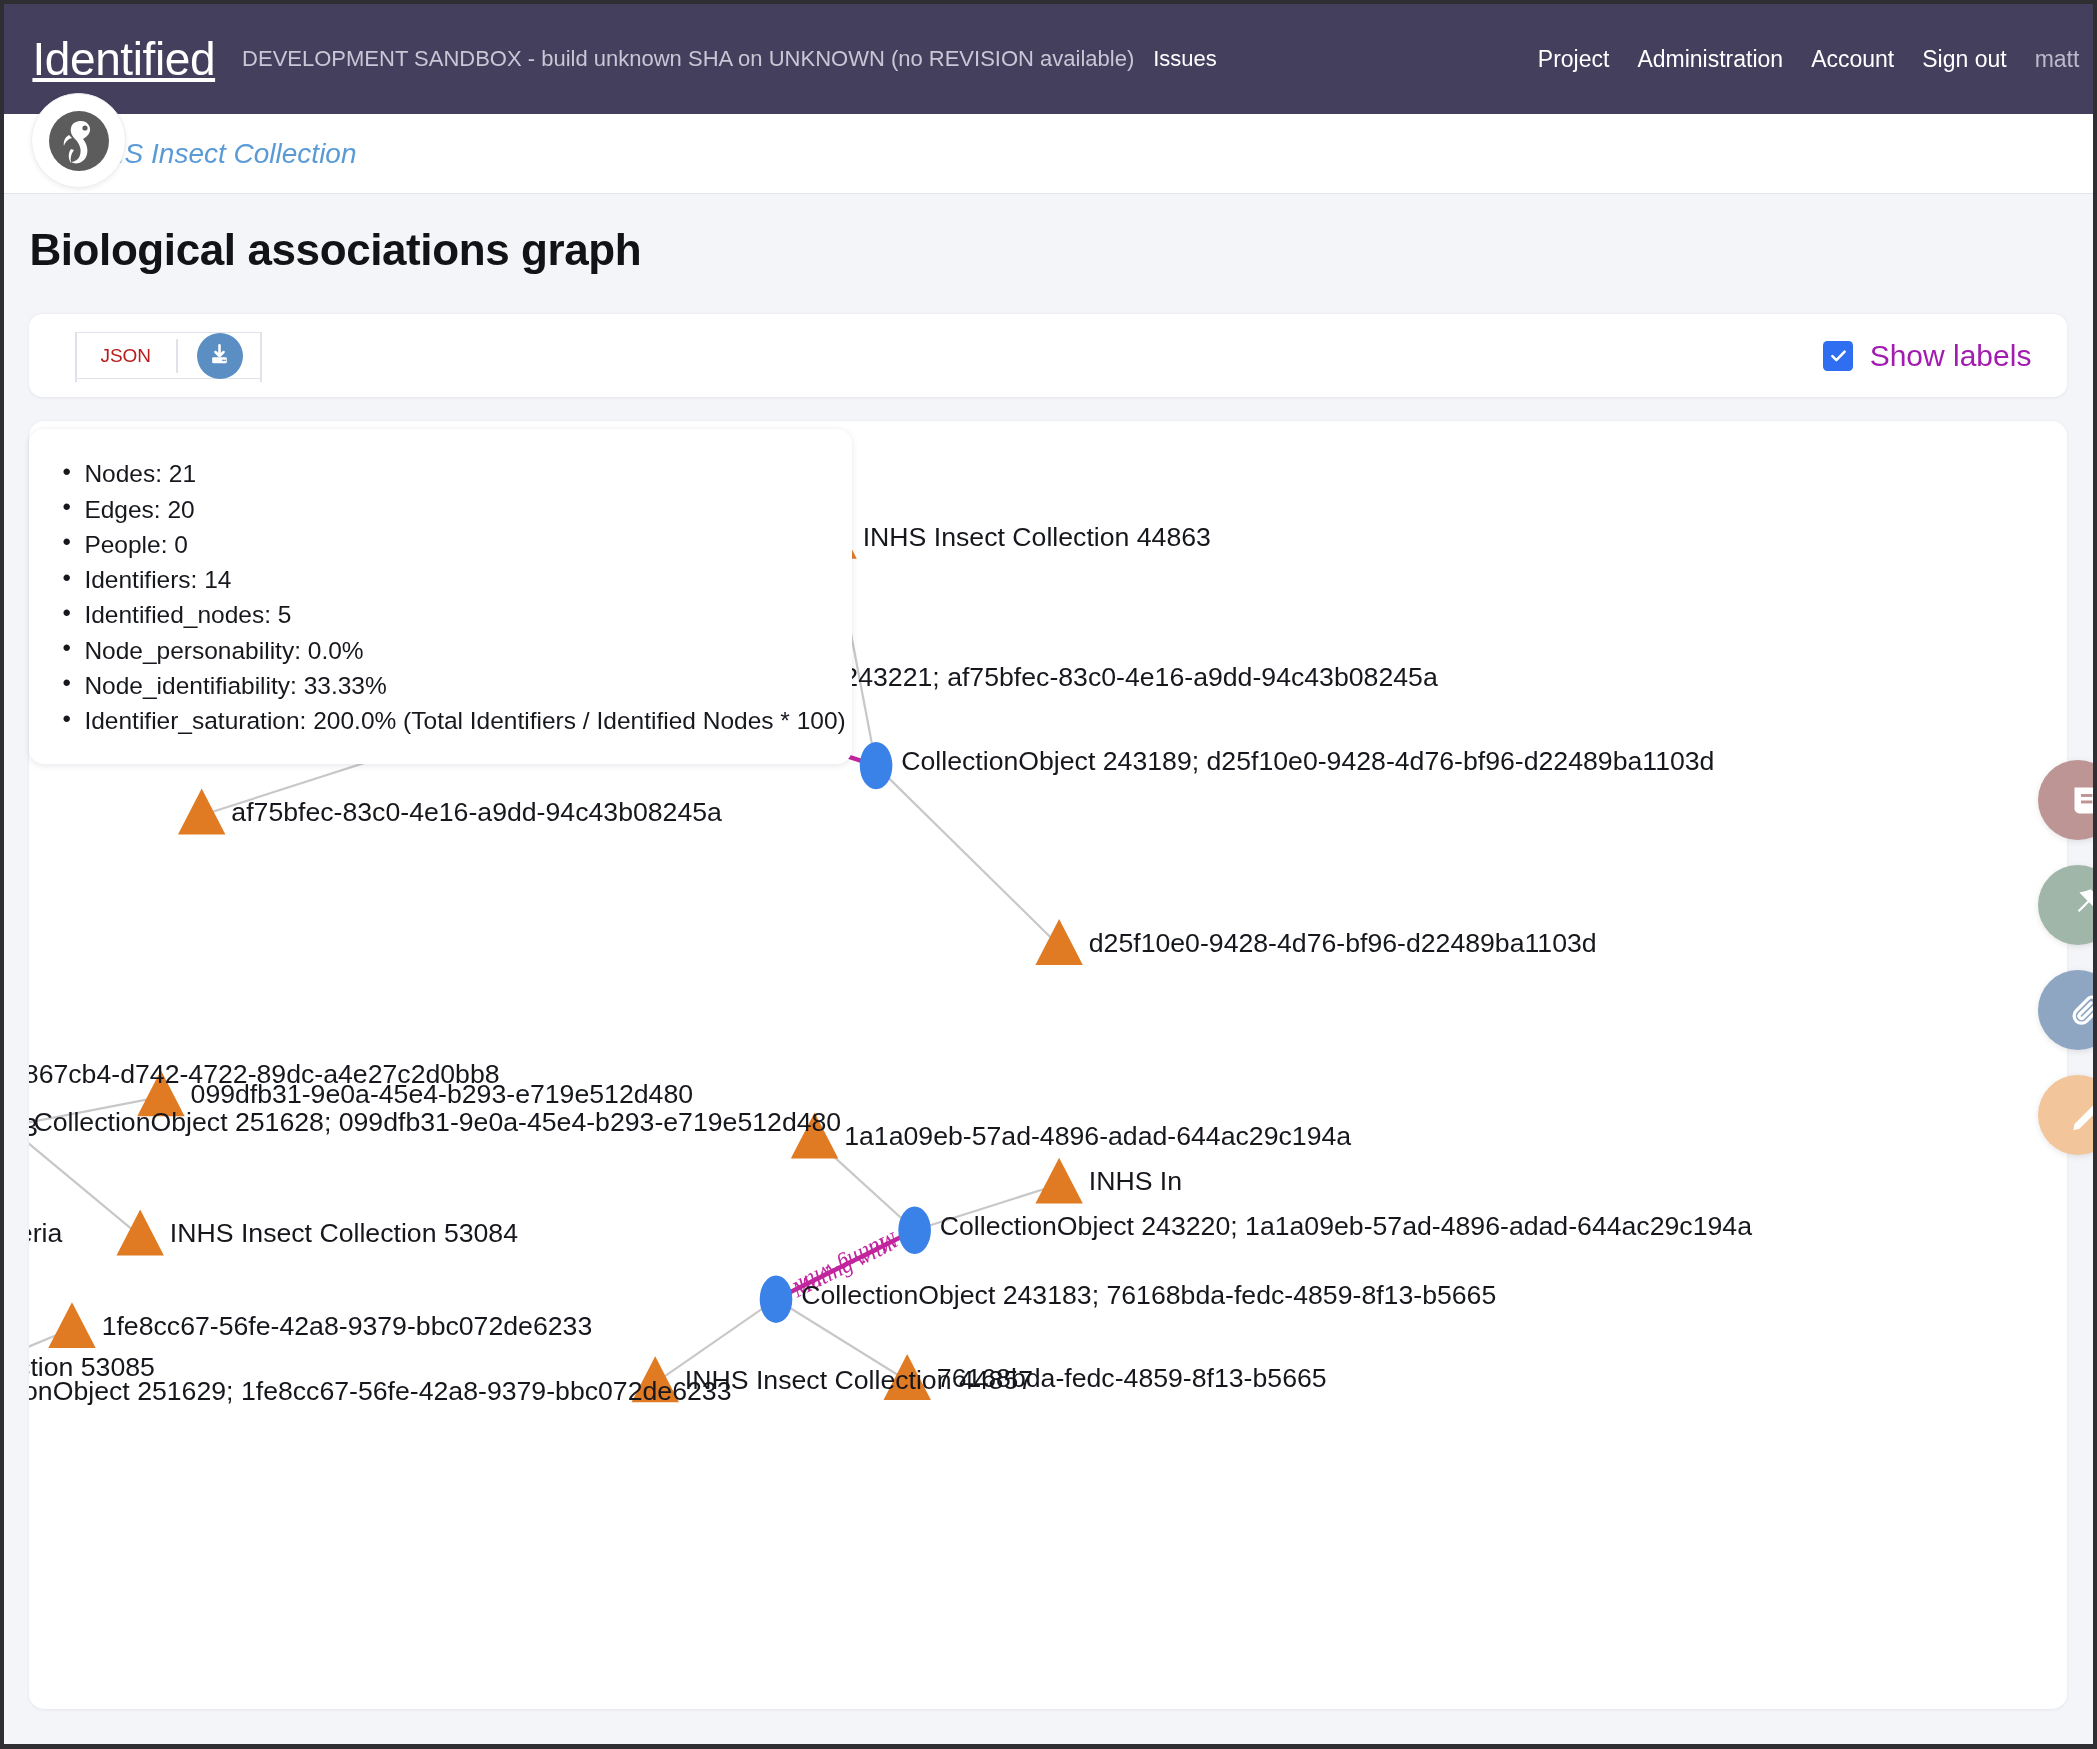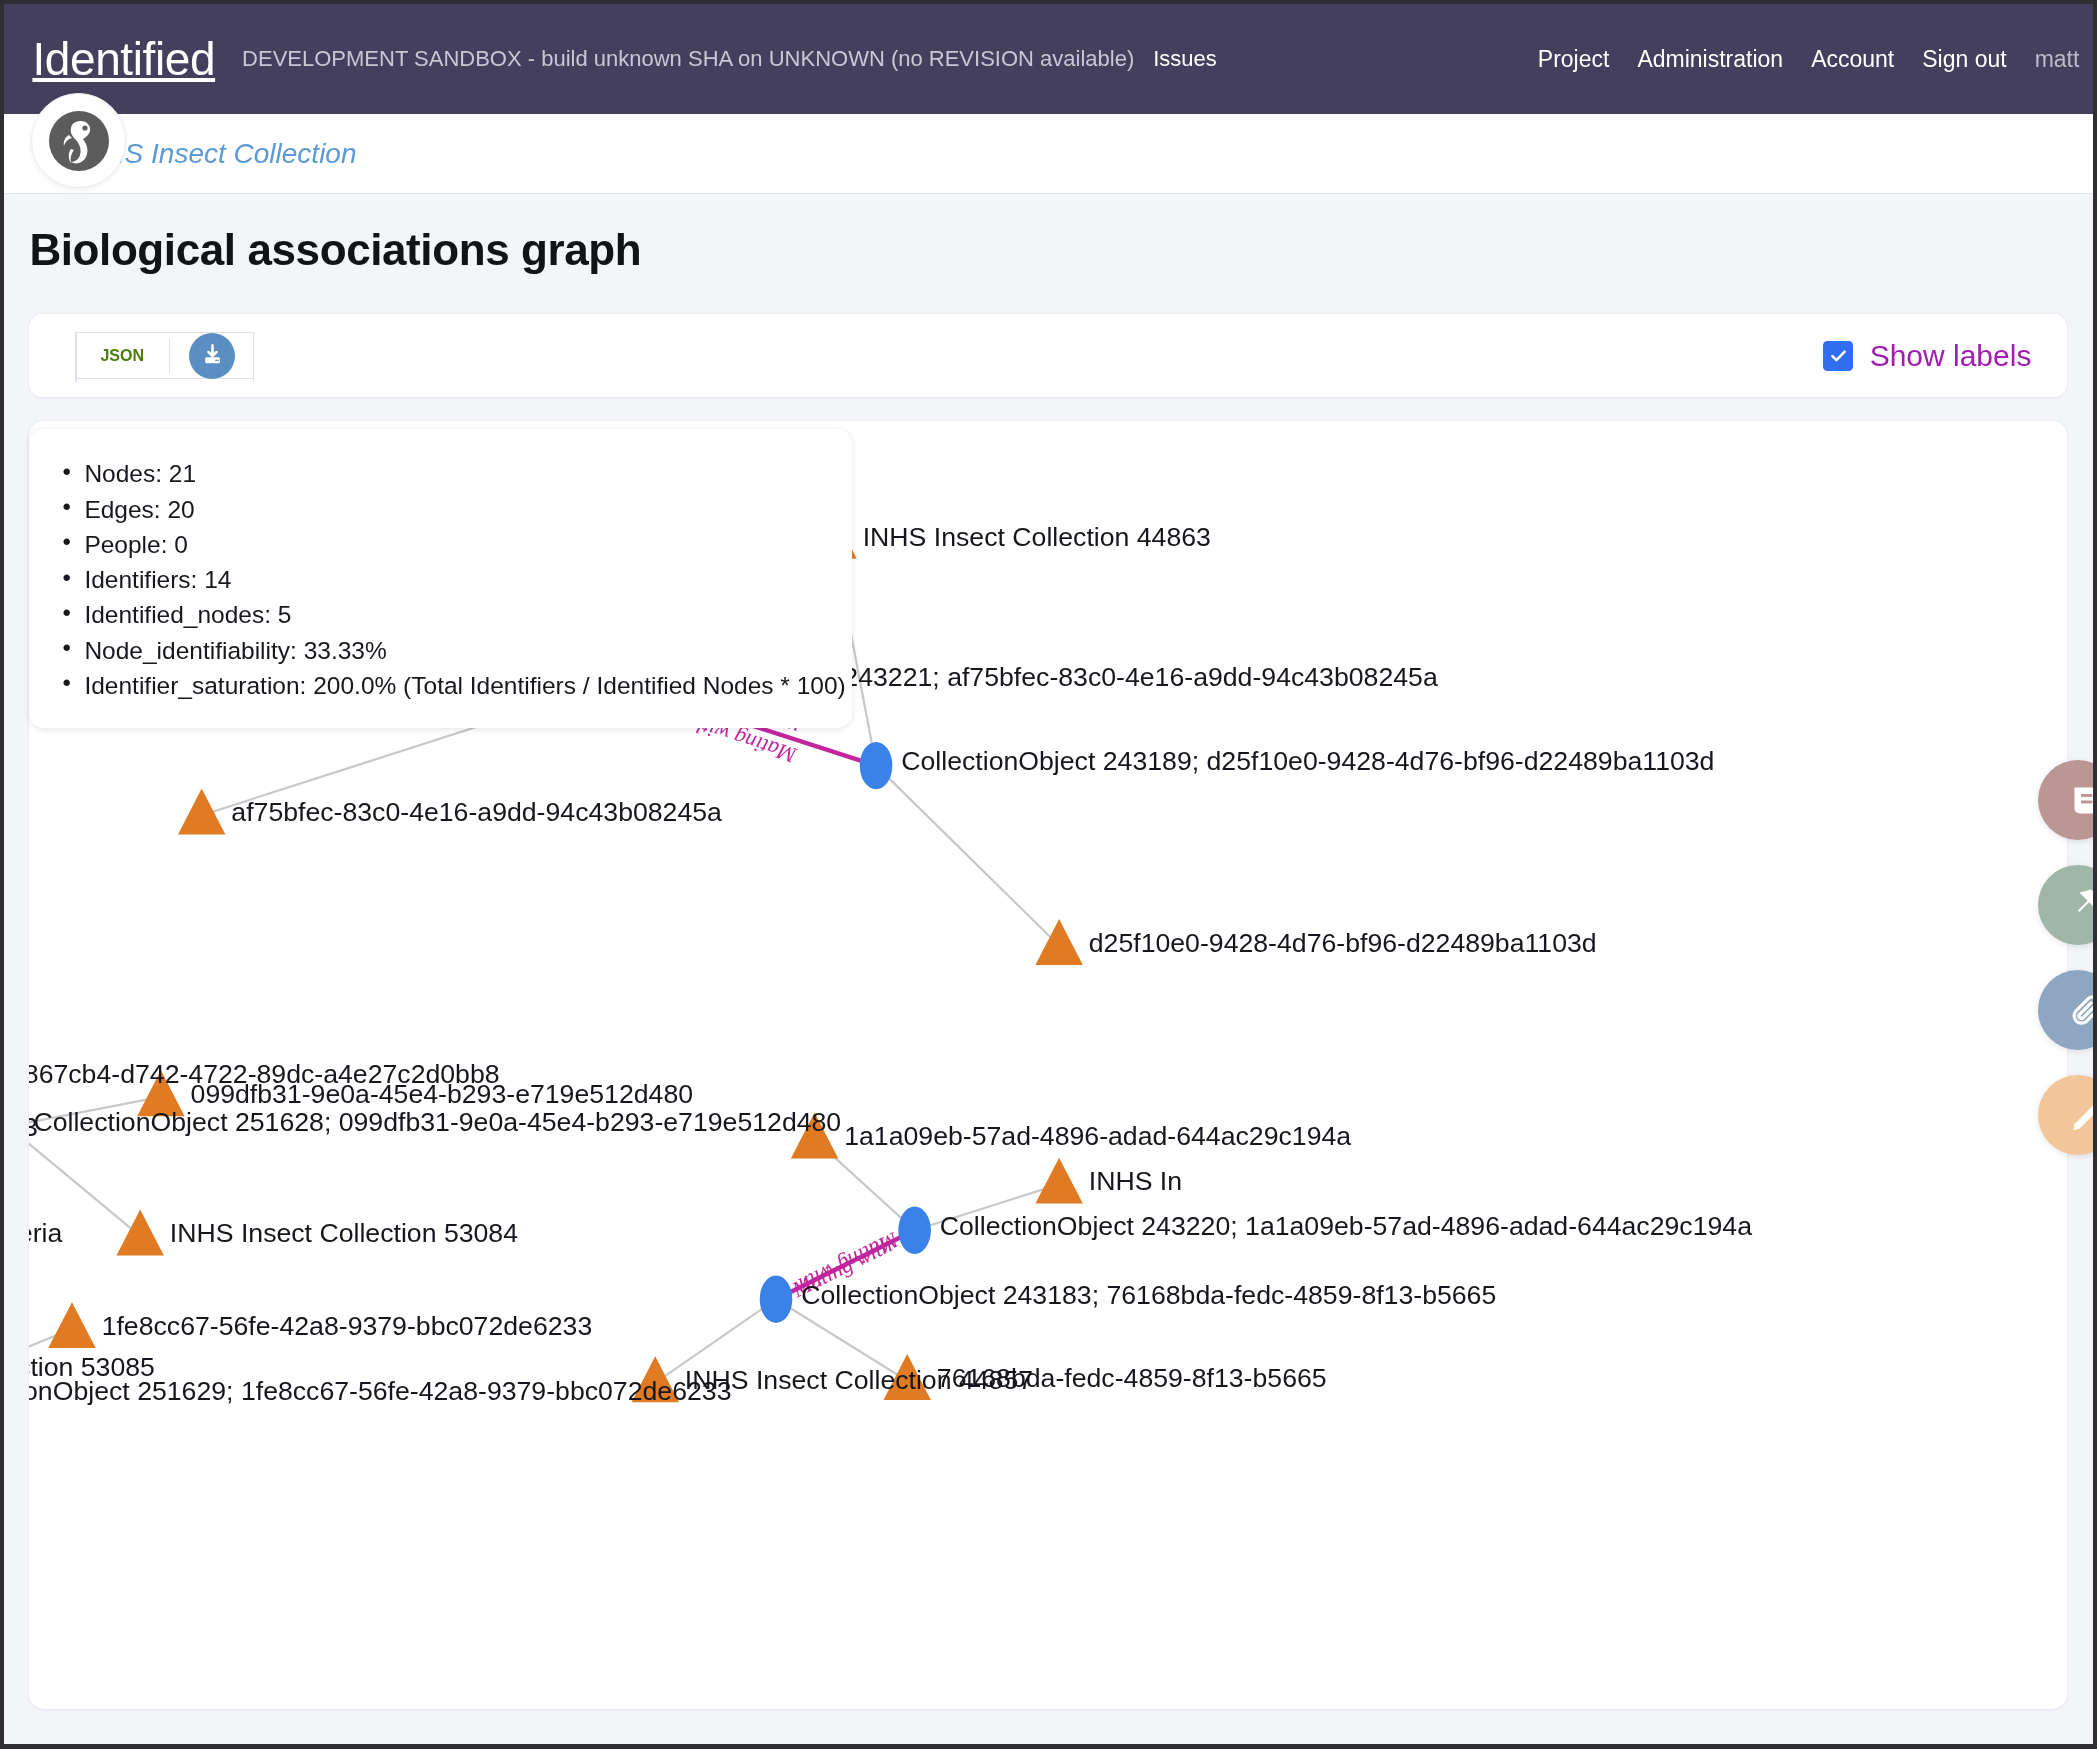--- a/index.html
+++ b/index.html
@@ -82,22 +82,22 @@
     border-top: 1.5px solid #dfe2e8; border-bottom: 1.5px solid #dfe2e8;
     height: 47px; position: relative;
   }
   .btn-group::before, .btn-group::after {
     content: ""; position: absolute; top: -1.5px; height: 50px; width: 1.5px;
     background: #dfe2e8;
   }
   .btn-group::before { left: 0; }
   .btn-group::after { right: 0; }
   .json-link {
-    color: #4d7c0f; font-size: 16px; padding: 0 25px;
-    text-decoration: none; white-space: nowrap; font-weight: bold;
+    color: #b91c1c; font-size: 19px; padding: 0 25px;
+    text-decoration: none; white-space: nowrap;
   }
   .vdiv { width: 1.5px; height: 34px; background: #dfe2e8; }
   .dl-wrap { padding: 0 19px; display: flex; align-items: center; }
   .dl-btn {
     width: 46px; height: 46px; border-radius: 50%;
     background: #5b8fc4; display: flex; align-items: center; justify-content: center;
     border: none; cursor: pointer;
   }
   .showlabels {
     margin-left: auto; margin-right: 36px;
@@ -287,20 +287,21 @@
     </svg>
   </div>
 
   <div class="stats-card">
     <ul id="stats-list">
         <li>Nodes: 21</li>
         <li>Edges: 20</li>
         <li>People: 0</li>
         <li>Identifiers: 14</li>
         <li>Identified_nodes: 5</li>
+        <li>Node_personability: 0.0%</li>
         <li>Node_identifiability: 33.33%</li>
         <li>Identifier_saturation: 200.0% (Total Identifiers / Identified Nodes * 100)</li>
       </ul>
   </div>
 
   <div class="fabs">
     <div class="fab" style="background:#bd9595">
       <svg width="39" height="39" viewBox="0 0 24 24" aria-hidden="true">
         <path d="M4 4h11a3 3 0 013 3v13H7a3 3 0 01-3-3z" fill="#ffffff"></path>
         <rect x="8" y="8" width="7" height="1.8" fill="#bd9595"></rect>

